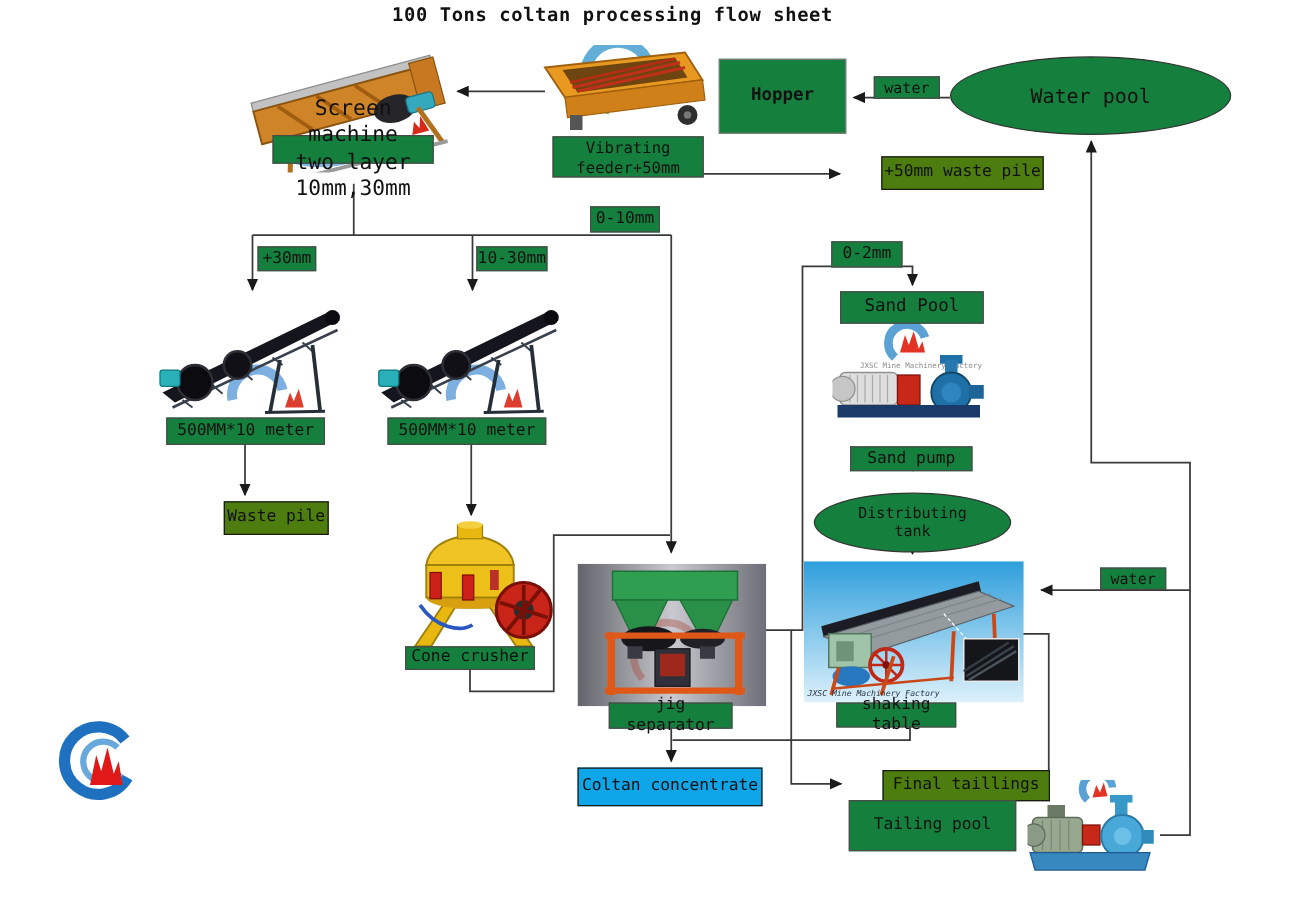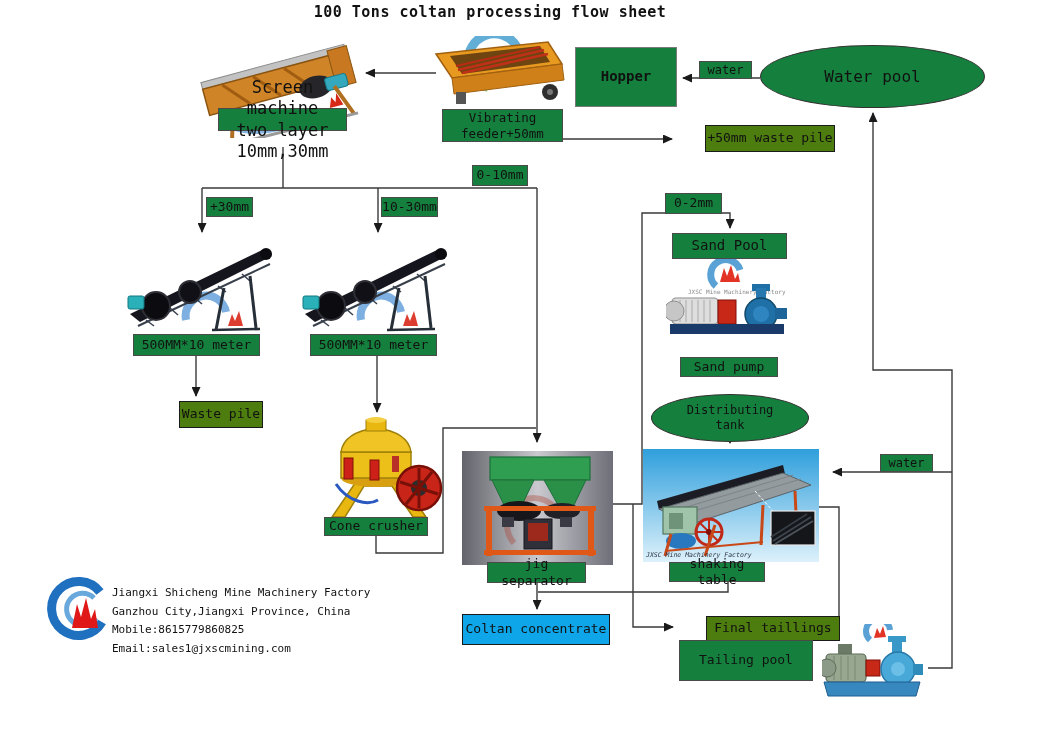--- a/index.html
+++ b/index.html
@@ -297,20 +297,14 @@
   </div>
 
   <div class="box overlabel" style="left:669px;top:543px;width:96px;height:20px;font-size:13px">shaking table</div>
 
   <div class="box" style="left:880px;top:454px;width:53px;height:18px;font-size:12px">water</div>
 
   <div class="box yellow" style="left:679px;top:616px;width:134px;height:25px;font-size:13px">Final taillings</div>
 
   <div class="box" style="left:679px;top:640px;width:134px;height:41px;font-size:13px">Tailing pool</div>
 
-  <div class="abs" id="company-info">
-    <div>Jiangxi Shicheng Mine Machinery Factory</div>
-    <div>Ganzhou City,Jiangxi Province, China</div>
-    <div>Mobile:8615779860825</div>
-    <div>Email:sales1@jxscmining.com</div>
-  </div>
 
 </div>
 
 </body></html>

